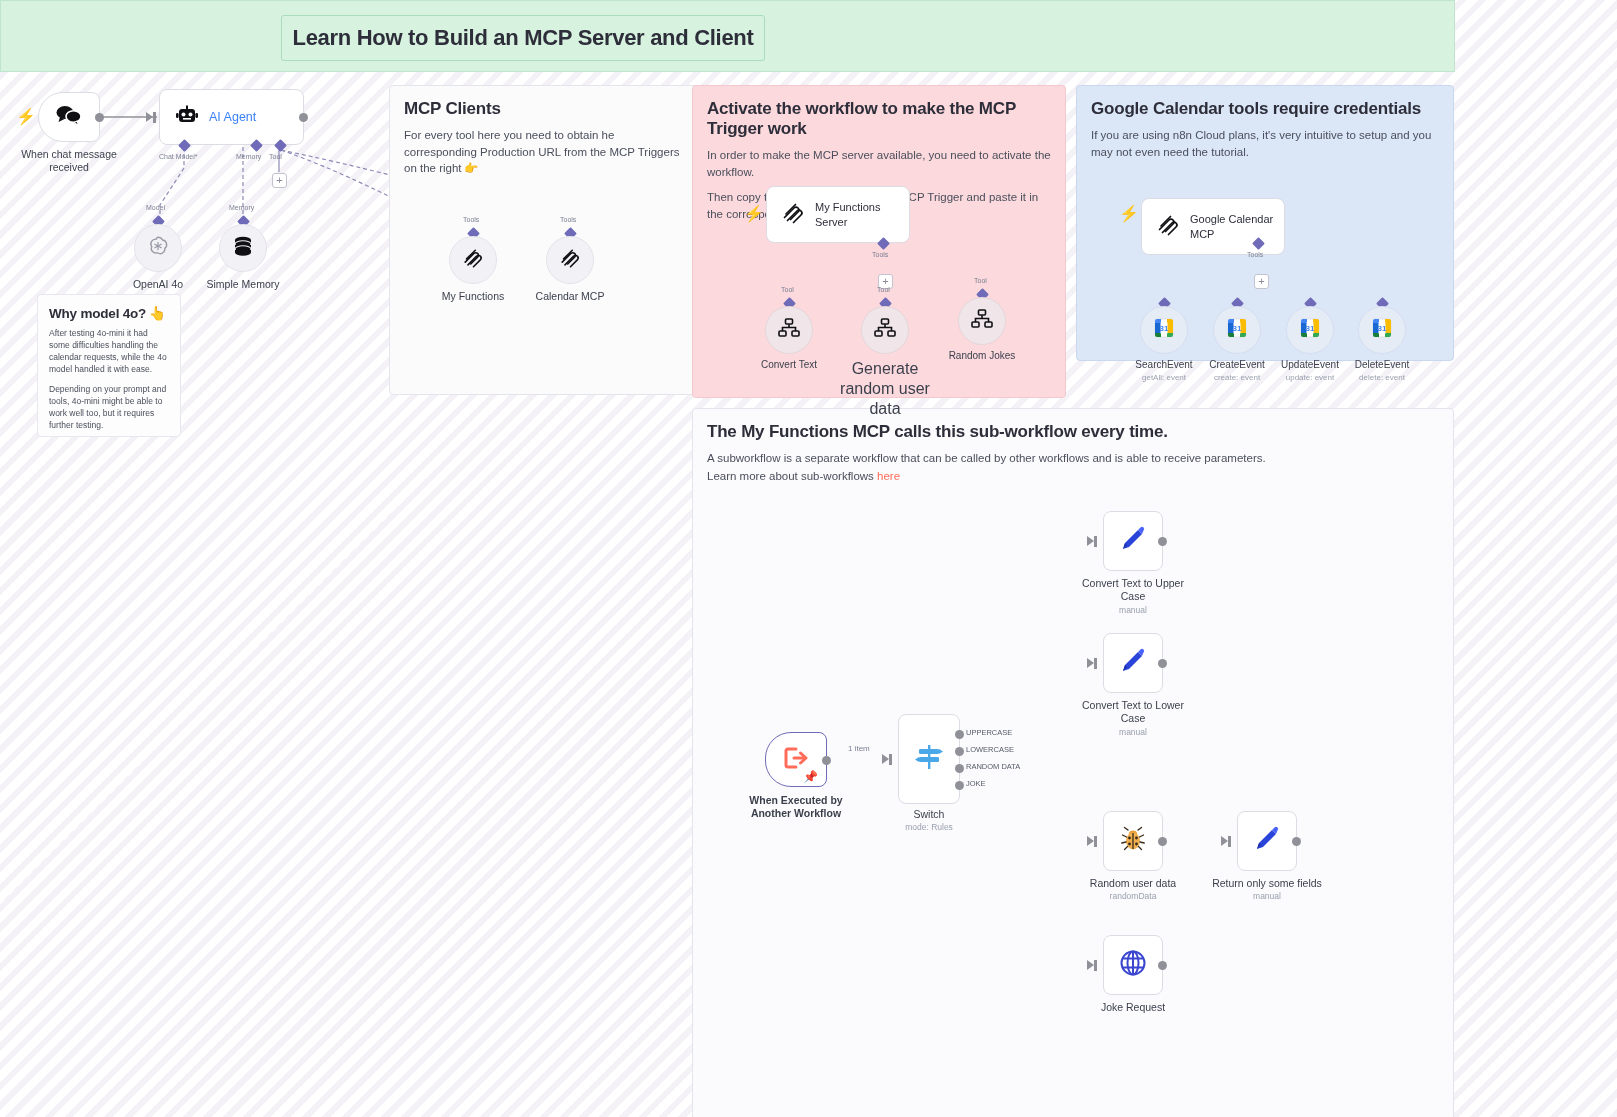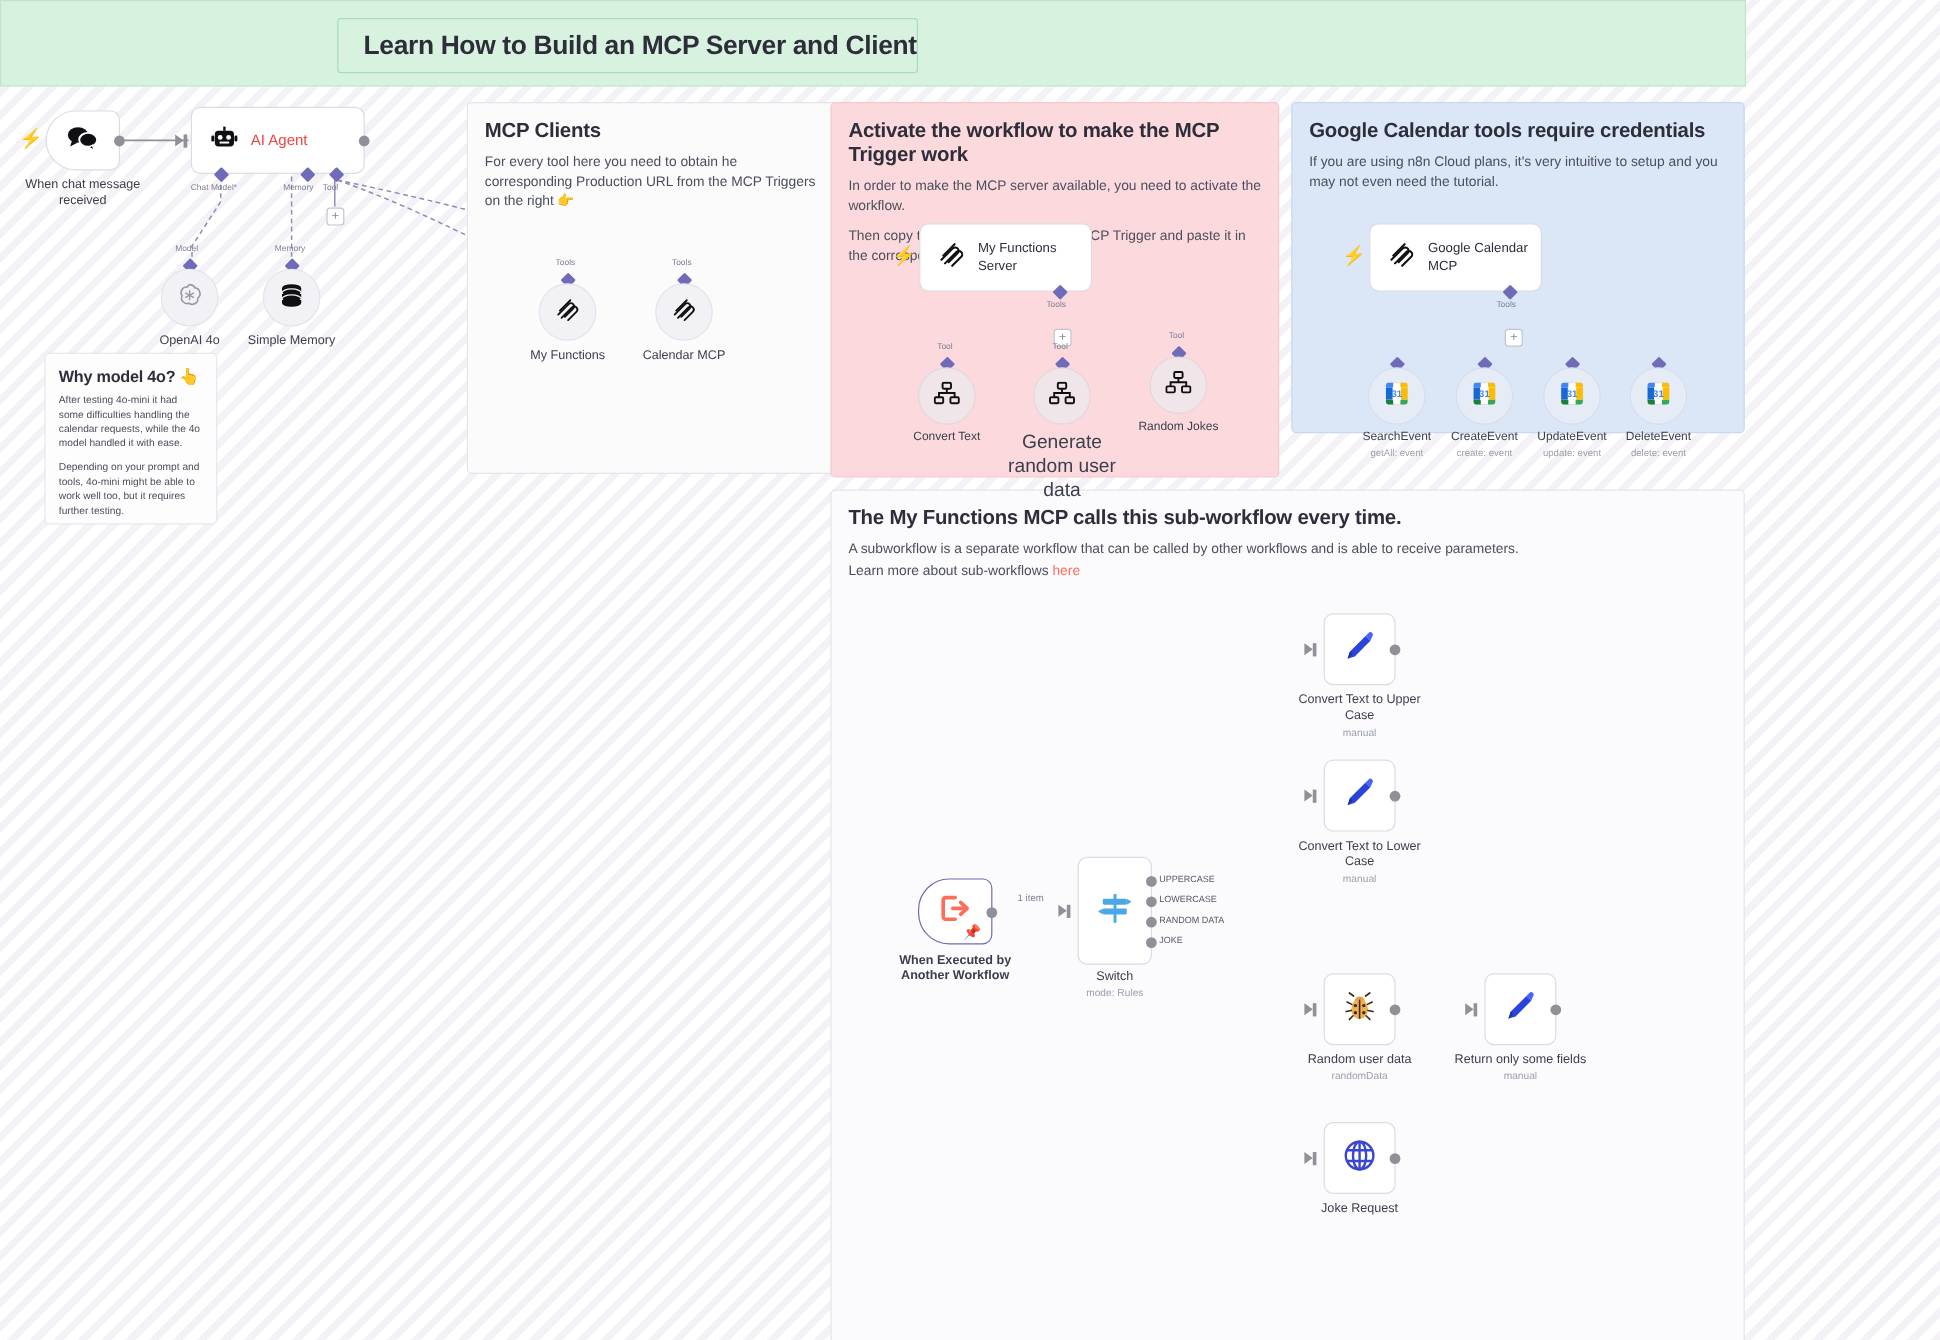--- a/index.html
+++ b/index.html
@@ -29,21 +29,21 @@
   .sticky p{margin:0 0 9px 0;font-size:11.5px;line-height:1.45;color:#4b4f5c;}
   .sticky p:last-child{margin-bottom:0;}
 
   #note-title{
     left:0px;top:0px;width:1455px;height:72px;
     background:#d8f2e0;border:1px solid #bfe6cc;border-radius:0;
   }
   #note-title .titlebox{
     position:absolute;left:280px;top:14px;width:482px;height:44px;
     border:1px solid #a9dcbb;background:#d8f2e0;border-radius:3px;
-    display:flex;align-items:center;justify-content:flex-end;
+    display:flex;align-items:center;justify-content:center;
   }
   #note-title .titlebox span{
     font-size:22px;font-weight:700;color:#2d2e3a;letter-spacing:-.3px;
   }
 
   #note-mcp-clients{
     left:389px;top:85px;width:308px;height:310px;
     background:#fbfbfc;border:1px solid #e4e4ec;padding:13px 14px;
   }
   #note-activate{
@@ -230,21 +230,21 @@
         <svg width="22" height="20" viewBox="0 0 22 20">
           <rect x="3" y="4" width="16" height="13" rx="3" fill="#101014"></rect>
           <rect x="0" y="8" width="2.6" height="5" rx="1.2" fill="#101014"></rect>
           <rect x="19.4" y="8" width="2.6" height="5" rx="1.2" fill="#101014"></rect>
           <rect x="10" y="0.5" width="2" height="3.5" fill="#101014"></rect>
           <circle cx="7.5" cy="9.5" r="2" fill="#fff"></circle>
           <circle cx="14.5" cy="9.5" r="2" fill="#fff"></circle>
           <rect x="7" y="13" width="8" height="1.6" fill="#fff"></rect>
         </svg>
       </span>
-      <span style="margin-left:11px;font-size:12.5px;color:#ef4444;">AI Agent</span>
+      <span style="margin-left:11px;font-size:12.5px;color:#3b82f6;">AI Agent</span>
       <div class="dot" style="right:-5px;top:23px;"></div>
     </div>
 
     <div class="diamond" style="left:21px;top:52px;"></div>
     <div class="diamond" style="left:93px;top:52px;"></div>
     <div class="diamond" style="left:117px;top:52px;"></div>
     <div class="port-label" style="left:0px;top:64px;">Chat Model*</div>
     <div class="port-label" style="left:77px;top:64px;">Memory</div>
     <div class="port-label" style="left:110px;top:64px;">Tool</div>
     <div class="plusbtn" style="left:113px;top:84px;">+</div>
@@ -372,21 +372,21 @@
           <rect x="1" y="13" width="7" height="5" rx="1" fill="none" stroke="#101014" stroke-width="1.6"></rect>
           <rect x="14" y="13" width="7" height="5" rx="1" fill="none" stroke="#101014" stroke-width="1.6"></rect>
           <path d="M11 6.2 V9.5 M4.5 13 V9.5 H17.5 V13" fill="none" stroke="#101014" stroke-width="1.6"></path>
         </svg>
       </span>
     </div>
     <div class="nlabel" style="top:56px;font-size:10px;">Random Jokes</div>
   </div>
 
   <div class="node" style="left:1141px;top:186px;pointer-events:auto">
-    <div class="nbox" style="width:144px;height:57px;justify-content:flex-start;padding-left:14px;">
+    <div class="nbox" style="width:144px;height:57px;justify-content:flex-start;padding-left:14px;margin-top:12px;">
       <span>
         <svg width="24" height="24" viewBox="0 0 24 24">
           <path d="M3.5 16.5 L13 7 a2.8 2.8 0 0 1 4 4 L9.5 18.5" fill="none" stroke="#101014" stroke-width="1.7" stroke-linecap="round"></path>
           <path d="M6.5 19.5 L16 10 a2.8 2.8 0 0 1 4 4 L12.5 21.5" fill="none" stroke="#101014" stroke-width="1.7" stroke-linecap="round"></path>
           <path d="M5 13 L14.5 3.5" fill="none" stroke="#101014" stroke-width="1.7" stroke-linecap="round"></path>
         </svg>
       </span>
       <span style="margin-left:10px;font-size:11px;line-height:1.3;color:#2d2e3a;">Google Calendar MCP</span>
     </div>
     <div class="bolt" style="left:-22px;top:20px;">⚡</div>

